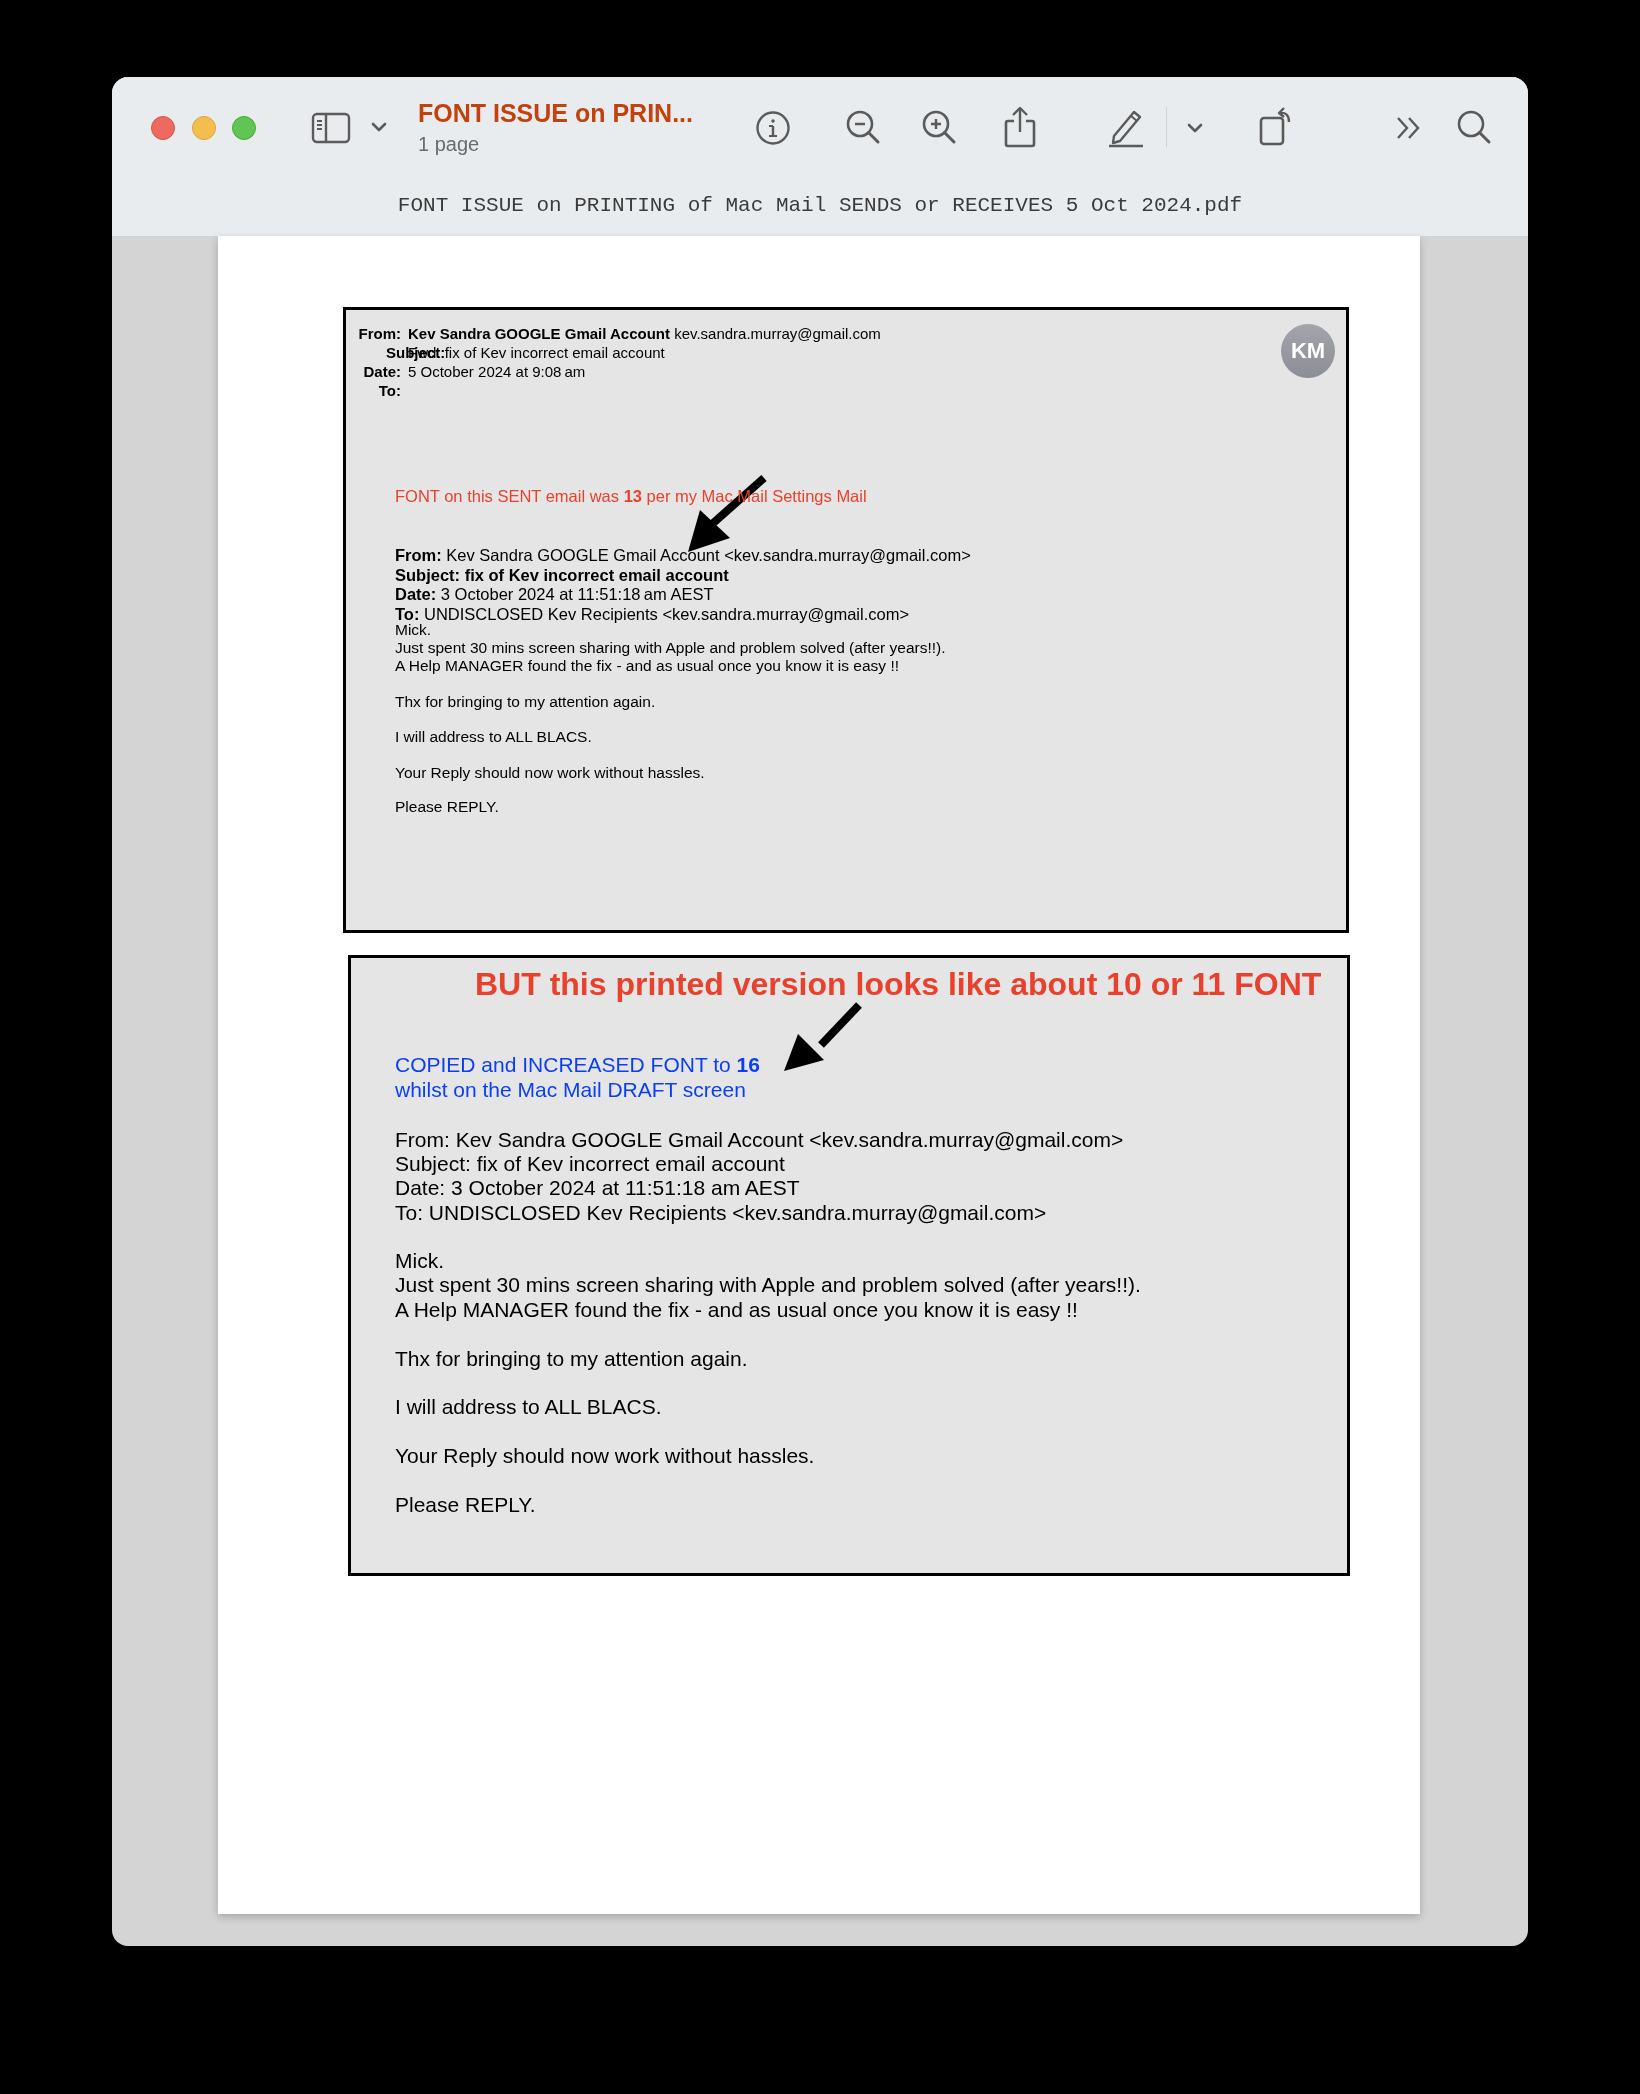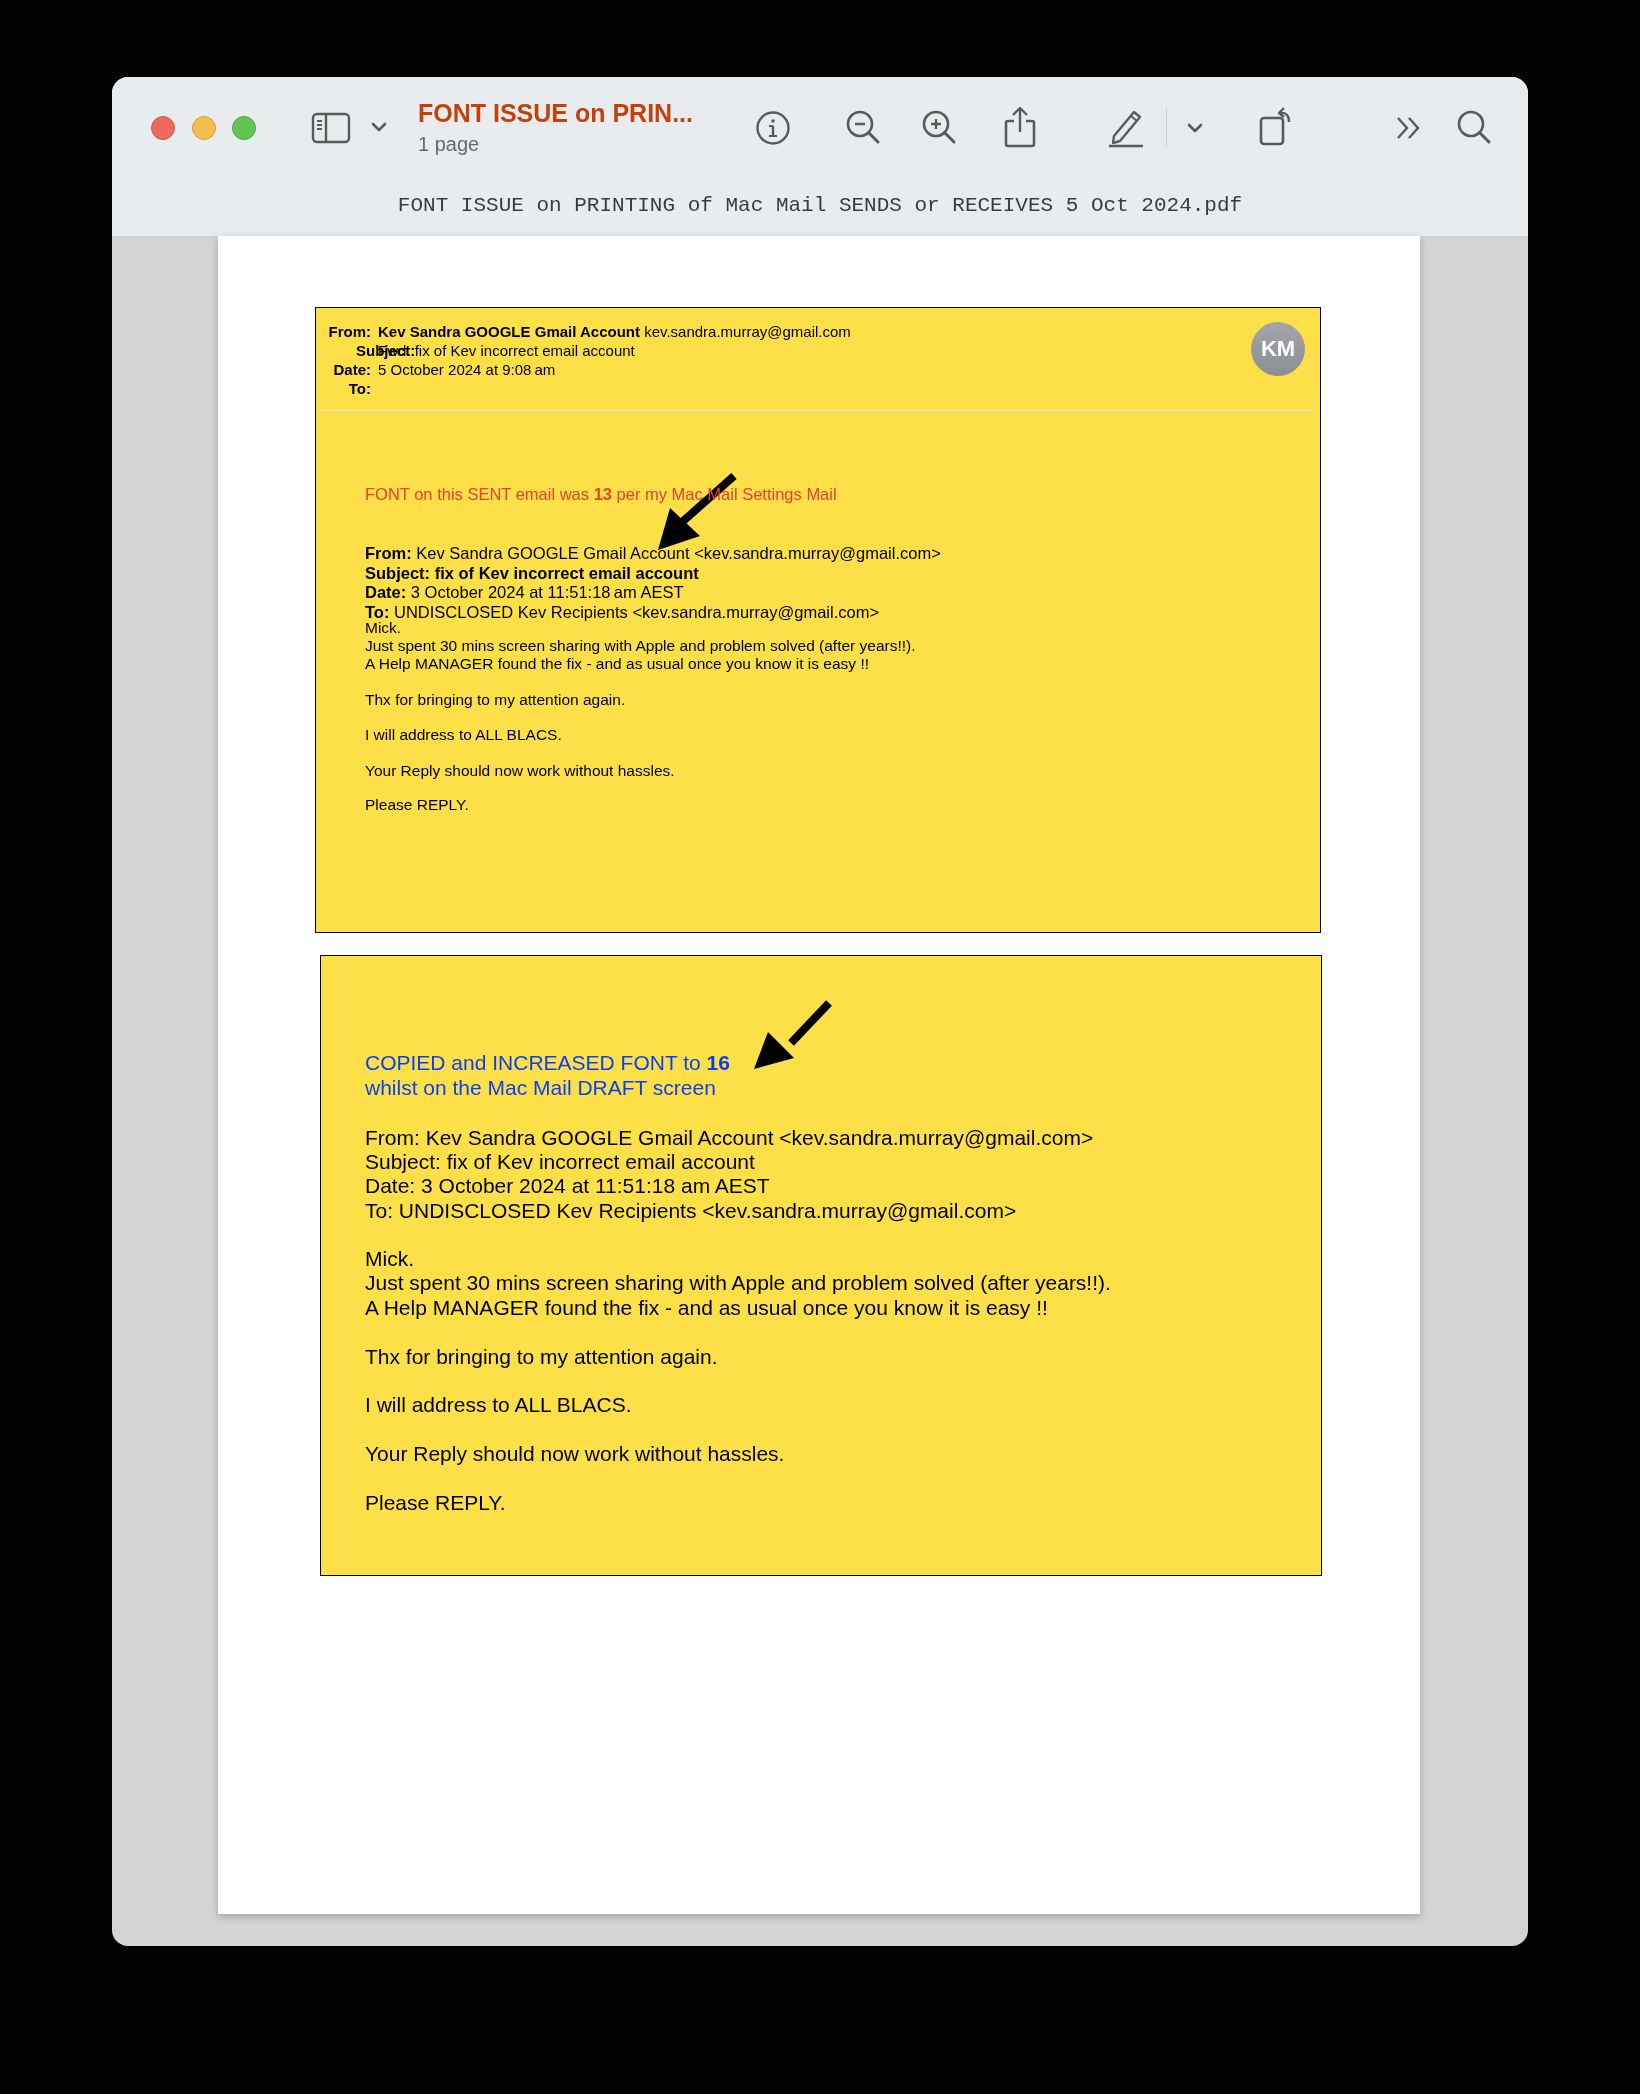--- a/index.html
+++ b/index.html
@@ -9,21 +9,21 @@
   .tl{position:absolute;top:39px;width:24px;height:24px;border-radius:50%;}
   .tl.red{left:39px;background:#ec6a5e;border:1px solid #d25448;box-sizing:border-box;}
   .tl.yellow{left:80px;background:#f4be4f;border:1px solid #d9a33b;box-sizing:border-box;}
   .tl.green{left:120px;background:#61c554;border:1px solid #4aa83f;box-sizing:border-box;}
   .ticon{position:absolute;color:#5a5a5a;}
   .ticon svg{display:block;}
   .doc-title{position:absolute;left:306px;top:22px;font-size:25px;font-weight:bold;color:#c2410c;white-space:nowrap;}
   .doc-sub{position:absolute;left:306px;top:56px;font-size:20px;color:#6a6a6a;}
   .filename{position:absolute;left:0;width:100%;top:117px;text-align:center;font-size:21px;color:#3b3b3b;font-family:Liberation Mono, monospace;}
   .page{position:absolute;left:106px;top:159px;width:1202px;height:1678px;background:#fff;box-shadow:0 3px 8px rgba(0,0,0,0.22);}
-  .box{position:absolute;border:1px solid #000000;background:#fde047;box-sizing:border-box;}
+  .box{position:absolute;border:3px solid #000000;background:#e5e5e5;box-sizing:border-box;margin-left:28px;}
   .box1{left:97px;top:71px;width:1006px;height:626px;}
   .box2{left:102px;top:719px;width:1002px;height:621px;}
   .abs{position:absolute;white-space:nowrap;}
   .hdr-label{position:absolute;right:0;font-weight:bold;font-size:15px;color:#000;}
   .hdr-val{position:absolute;left:0;font-size:15px;color:#000;white-space:nowrap;}
   .hdr-row{position:absolute;height:19px;width:900px;}
   .avatar{position:absolute;left:935px;top:14px;width:54px;height:54px;border-radius:50%;background:linear-gradient(#a3a5ab,#8c8e95);color:#fff;font-weight:bold;font-size:22px;display:flex;align-items:center;justify-content:center;}
   .sep{position:absolute;left:5px;right:5px;top:102px;height:1px;background:#e3e3e3;}
   .small{font-size:16.5px;color:#000;}
   .big{font-size:21px;color:#000;}
@@ -171,20 +171,21 @@
         <div style="height:17px"></div>
         <div>I will address to ALL BLACS.</div>
         <div style="height:18px"></div>
         <div>Your Reply should now work without hassles.</div>
         <div style="height:16px"></div>
         <div>Please REPLY.</div>
       </div>
     </div>
 
     <div class="box box2">
+      <div class="abs heading red" style="left:124px;top:8px;">BUT this printed version looks like about 10 or 11 FONT</div>
 
       <svg class="abs" style="left:425px;top:42px;" width="110" height="90" viewBox="0 0 110 90">
         <line x1="83" y1="5" x2="45" y2="45" stroke="#000" stroke-width="8"></line>
         <polygon points="8,71 22,34 48,60" fill="#000"></polygon>
       </svg>
 
       <div class="abs blue" style="left:44px;top:95px;font-size:21px;line-height:24.5px;">
         <div><span>COPIED and INCREASED FONT to </span><b>16</b></div>
         <div>whilst on the Mac Mail DRAFT screen</div>
       </div>

